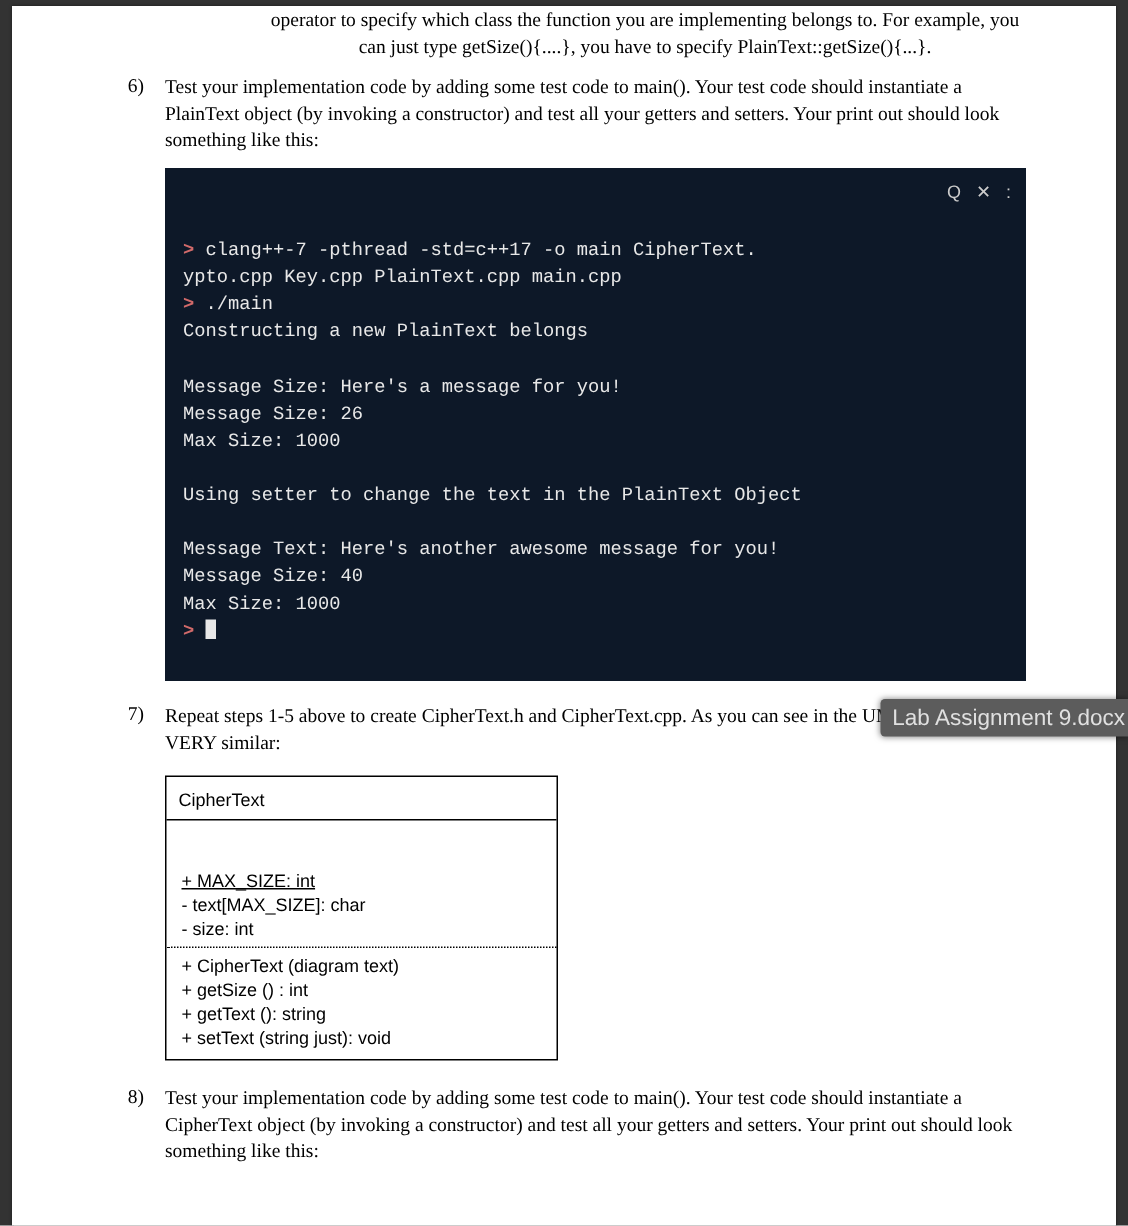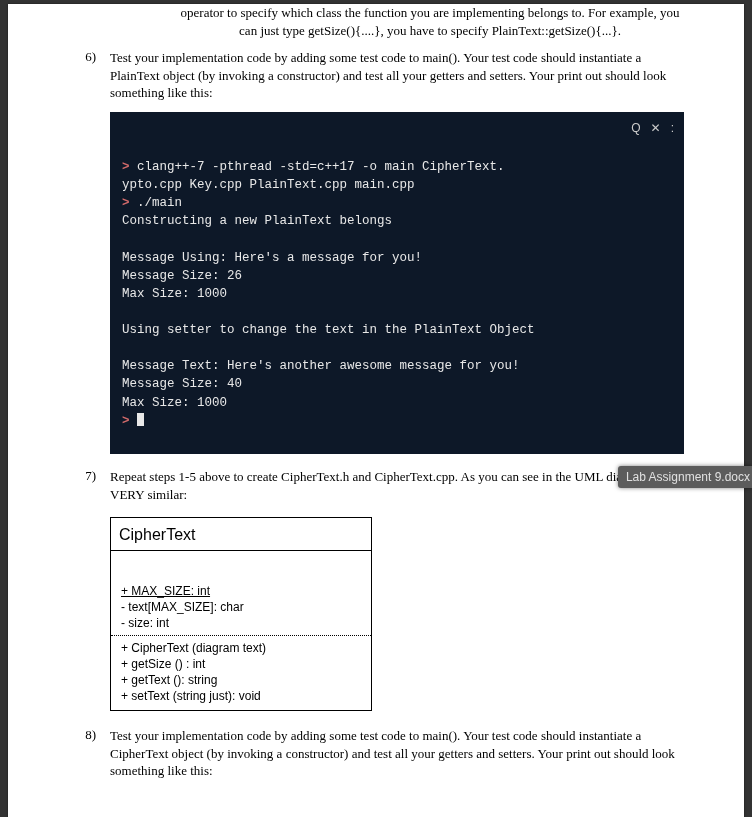--- a/index.html
+++ b/index.html
@@ -82,21 +82,21 @@
     .uml-box {
       border: 1px solid #000;
       width: 260px;
       margin: 14px 0 16px 42px;
       font-family: Arial, Helvetica, sans-serif;
       font-size: 12px;
     }
     .uml-title {
       border-bottom: 1px solid #000;
       padding: 8px 8px 6px 8px;
-      font-size: 16px;
+      font-size: 12px;
     }
     .uml-attrs {
       padding: 4px 8px 4px 10px;
       border-bottom: 1px dotted #000;
     }
     .uml-methods {
       padding: 4px 8px 6px 10px;
     }
     .uml-line {
       padding: 1px 0;
@@ -105,21 +105,21 @@
       text-decoration: underline;
       margin-top: 28px;
     }
     .overlay-tab {
       position: absolute;
       right: 0;
       top: 466px;
       background: #5c5c5c;
       color: #e0e0e0;
       font-family: Arial, sans-serif;
-      font-size: 12px;
+      font-size: 15px;
       padding: 4px 2px 4px 8px;
       border-radius: 3px 0 0 3px;
       box-shadow: 0 0 4px rgba(0,0,0,0.5);
       text-align: center;
     }
   </style>
 </head>
 <body>
 
 <div class="page">
@@ -135,21 +135,21 @@
     <div class="term-icons">
       <span>Q</span>
       <span>✕</span>
       <span>:</span>
     </div>
 <span class="prompt-accent">&gt; </span><span>clang++-7 -pthread -std=c++17 -o main CipherText.</span>
 <span>ypto.cpp Key.cpp PlainText.cpp main.cpp</span>
 <span class="prompt-accent">&gt; </span><span>./main</span>
 <span>Constructing a new PlainText belongs</span>
 <span></span>
-<span>Message Using: Here's a message for you!</span>
+<span>Message Size: Here's a message for you!</span>
 <span>Message Size: 26</span>
 <span>Max Size: 1000</span>
 <span></span>
 <span>Using setter to change the text in the PlainText Object</span>
 <span></span>
 <span>Message Text: Here's another awesome message for you!</span>
 <span>Message Size: 40</span>
 <span>Max Size: 1000</span>
 <span class="prompt-accent">&gt; </span><span class="cursor"></span>
   </div>

